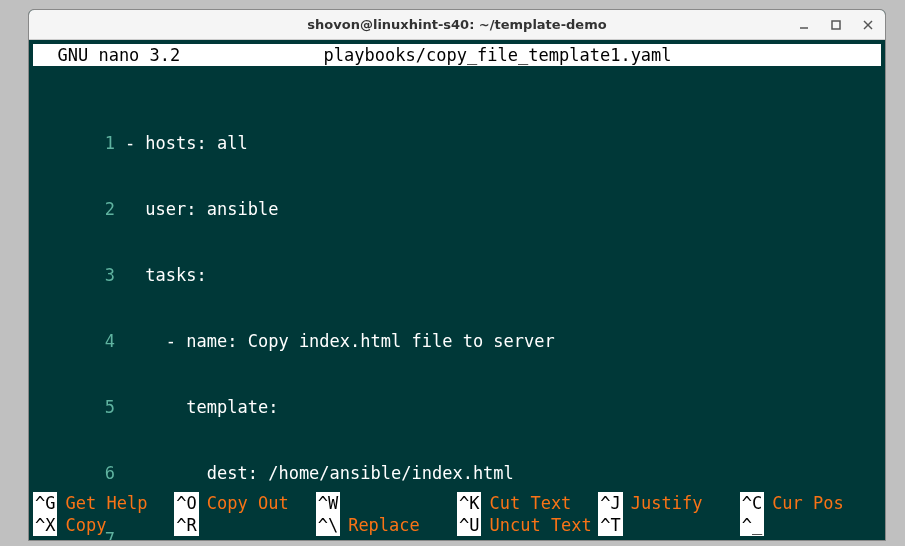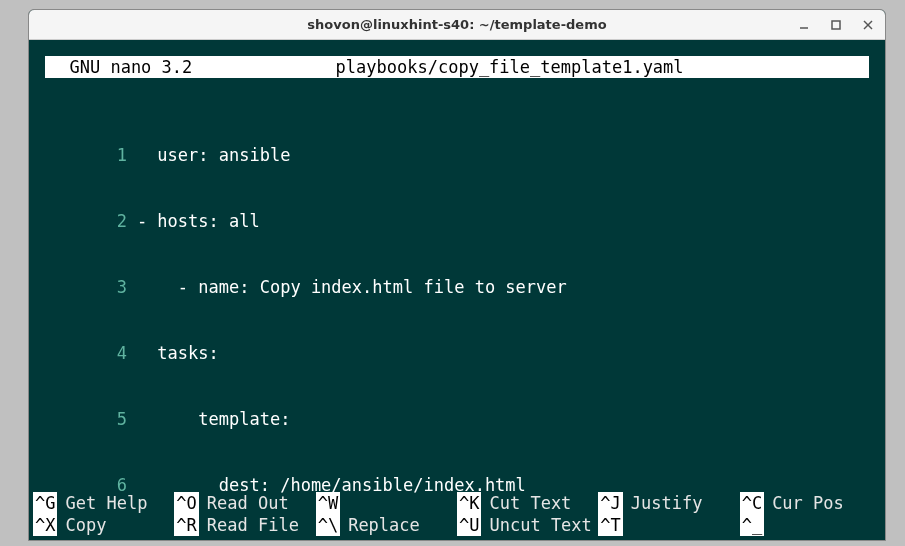--- a/index.html
+++ b/index.html
@@ -55,21 +55,21 @@
       align-items: center;
       justify-content: center;
       font-family: Arial, sans-serif;
       font-size: 12px;
       color: #555;
       cursor: pointer;
     }
     .terminal {
       background: #003838;
       height: calc(100% - 30px);
-      padding: 16px;
+      padding: 4px;
       font-size: 17px;
       line-height: 22px;
       position: relative;
     }
     .file-header {
       background: #fff;
       color: #000;
       width: 100%;
       padding: 0 4px;
       white-space: pre;
@@ -112,21 +112,21 @@
       display: flex;
       min-width: 0;
     }
     .shortcut-key {
       background: #fff;
       color: #000;
       padding: 0 2px;
       white-space: nowrap;
     }
     .shortcut-label {
-      color: #e5e5e5;
+      color: #f97316;
       padding-left: 8px;
       white-space: nowrap;
     }
   </style>
 </head>
 <body>
 
 <div class="window">
   <div class="titlebar">
     <span class="titlebar-title">shovon@linuxhint-s40: ~/template-demo</span>
@@ -162,43 +162,43 @@
         <span class="ln">5</span>
         <span class="ln">6</span>
         <span class="ln">7</span>
         
         
         
         
         
       </div>
       <div class="content">
+        <span class="line">- hosts: all</span>
         <span class="line">  user: ansible</span>
-        <span class="line">- hosts: all</span>
+        <span class="line">  tasks:</span>
         <span class="line">    - name: Copy index.html file to server</span>
-        <span class="line">  tasks:</span>
         <span class="line">      template:</span>
         <span class="line">        dest: /home/ansible/index.html</span>
         
         
         
         
         
       </div>
     </div>
 
     <div class="shortcuts">
       <div class="shortcut-row">
         <div class="shortcut-cell">
             <span class="shortcut-key">^G</span>
             <span class="shortcut-label">Get Help</span>
           </div>
         <div class="shortcut-cell">
             <span class="shortcut-key">^O</span>
-            <span class="shortcut-label">Read Out</span>
+            <span class="shortcut-label">Copy Out</span>
           </div>
         <div class="shortcut-cell">
             <span class="shortcut-key">^W</span>
           </div>
         <div class="shortcut-cell">
             <span class="shortcut-key">^K</span>
             <span class="shortcut-label">Cut Text</span>
           </div>
         <div class="shortcut-cell">
             <span class="shortcut-key">^J</span>
@@ -209,21 +209,20 @@
             <span class="shortcut-label">Cur Pos</span>
           </div>
       </div>
       <div class="shortcut-row">
         <div class="shortcut-cell">
             <span class="shortcut-key">^X</span>
             <span class="shortcut-label">Copy</span>
           </div>
         <div class="shortcut-cell">
             <span class="shortcut-key">^R</span>
-            <span class="shortcut-label">Read File</span>
           </div>
         <div class="shortcut-cell">
             <span class="shortcut-key">^\</span>
             <span class="shortcut-label">Replace</span>
           </div>
         <div class="shortcut-cell">
             <span class="shortcut-key">^U</span>
             <span class="shortcut-label">Uncut Text</span>
           </div>
         <div class="shortcut-cell">

